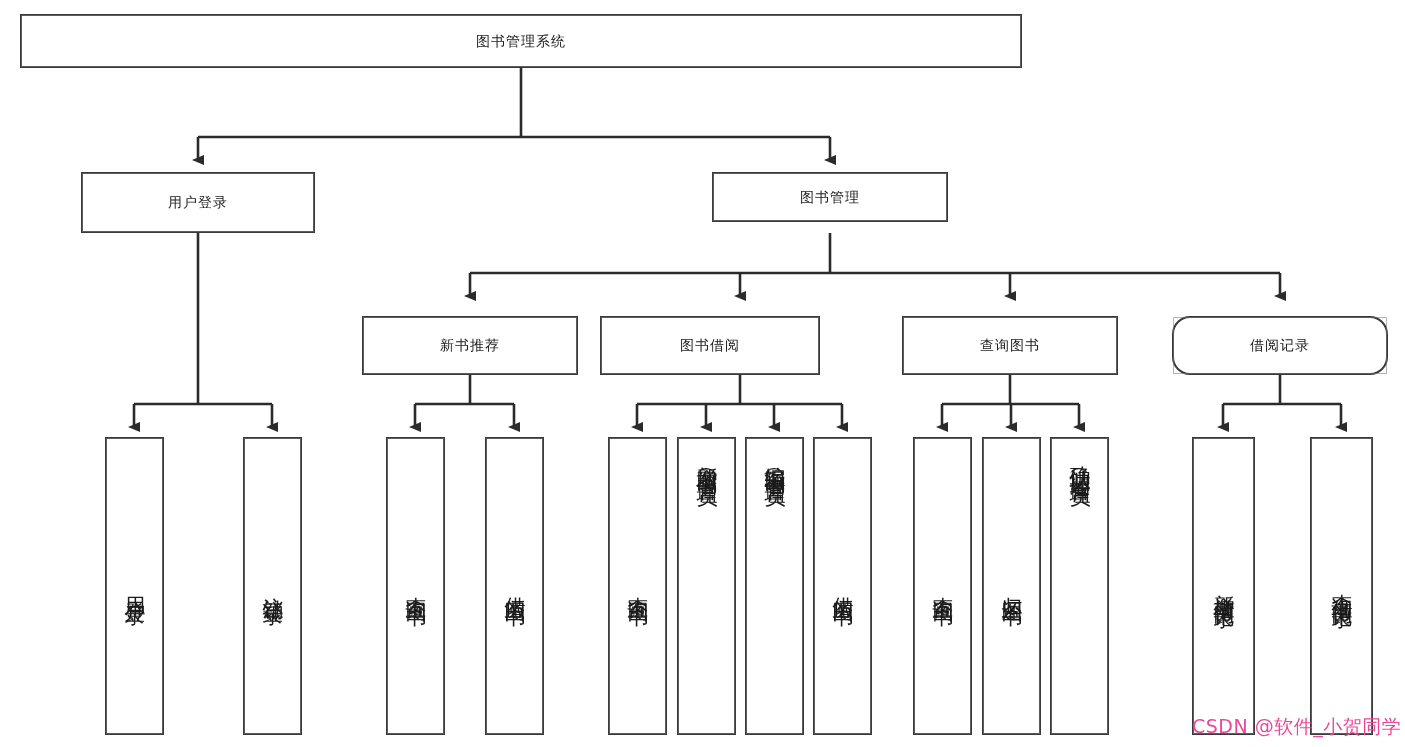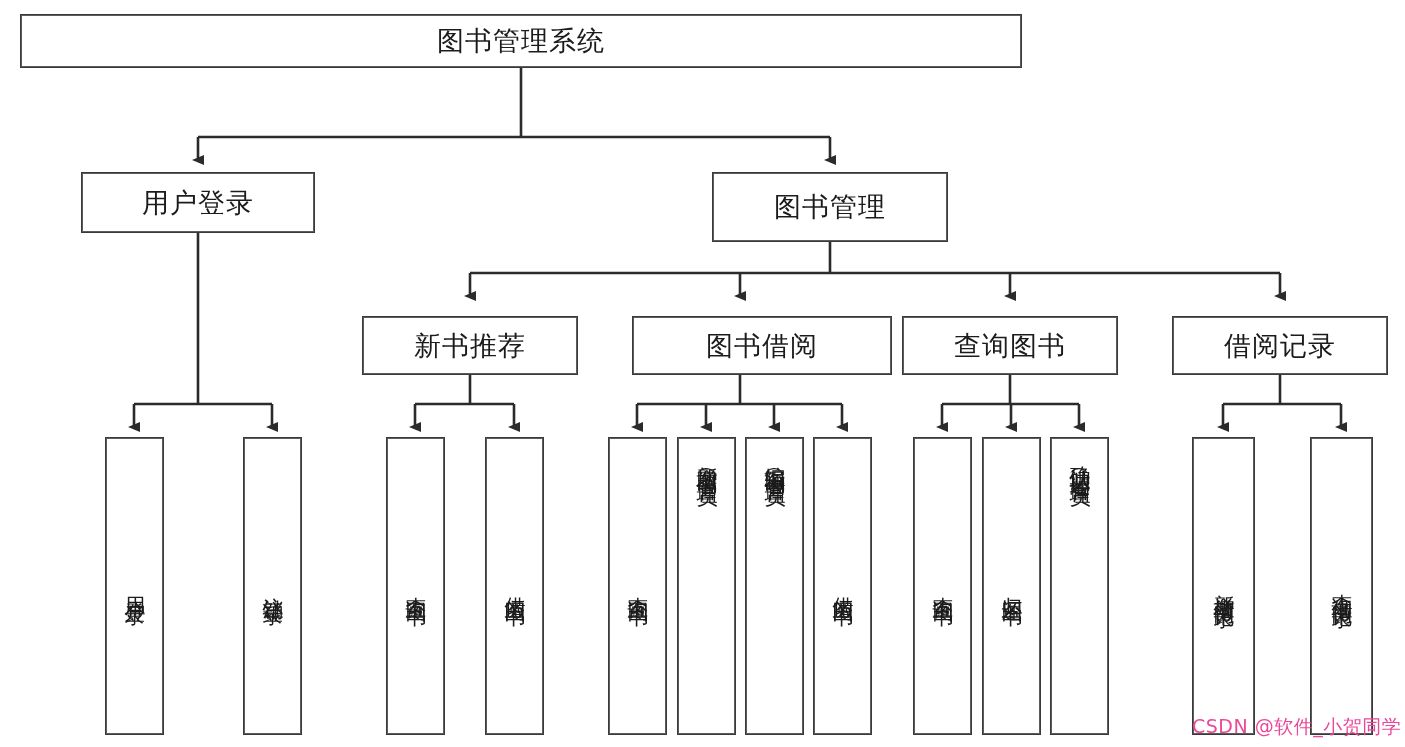--- a/index.html
+++ b/index.html
@@ -35,21 +35,21 @@
     position: absolute;
     left: -1px; top: -1px; right: -1px; bottom: -1px;
     border: 1px solid rgba(120,120,120,0.55);
     pointer-events: none;
   }
   .node .label {
     display: block;
     line-height: 1.18;
   }
   .node.horiz .label {
-    font-size: 27px;
+    font-size: 14px;
     letter-spacing: 1px;
     white-space: nowrap;
   }
   .node.vert {
     align-items: flex-start;
     justify-content: center;
     padding-top: 10px;
   }
   .node.vert .label {
     writing-mode: vertical-rl;
@@ -136,34 +136,34 @@
     </g>
   </svg>
 
   <div class="node horiz" style="left:20px; top:14px; width:1002px; height:54px;">
     <span class="label">图书管理系统</span>
   </div>
 
   <div class="node horiz" style="left:81px; top:172px; width:234px; height:61px;">
     <span class="label">用户登录</span>
   </div>
-  <div class="node horiz" style="left:712px; top:172px; width:236px; height:70px;">
+  <div class="node horiz" style="left:712px; top:172px; width:236px; height:50px;">
     <span class="label">图书管理</span>
   </div>
 
   <div class="node horiz" style="left:362px; top:316px; width:216px; height:59px;">
     <span class="label">新书推荐</span>
   </div>
-  <div class="node horiz" style="left:632px; top:316px; width:260px; height:59px;">
+  <div class="node horiz" style="left:600px; top:316px; width:220px; height:59px;">
     <span class="label">图书借阅</span>
   </div>
   <div class="node horiz" style="left:902px; top:316px; width:216px; height:59px;">
     <span class="label">查询图书</span>
   </div>
-  <div class="node horiz" style="left:1172px; top:316px; width:216px; height:59px;">
+  <div class="node horiz" style="left:1172px; top:316px; width:216px; height:59px;border-radius:18px;">
     <span class="label">借阅记录</span>
   </div>
 
   <div class="node vert centered" style="left:105px; top:437px; width:59px; height:298px;">
     <span class="label">用户登录</span>
   </div>
   <div class="node vert centered" style="left:243px; top:437px; width:59px; height:298px;">
     <span class="label">注销登录</span>
   </div>
 

